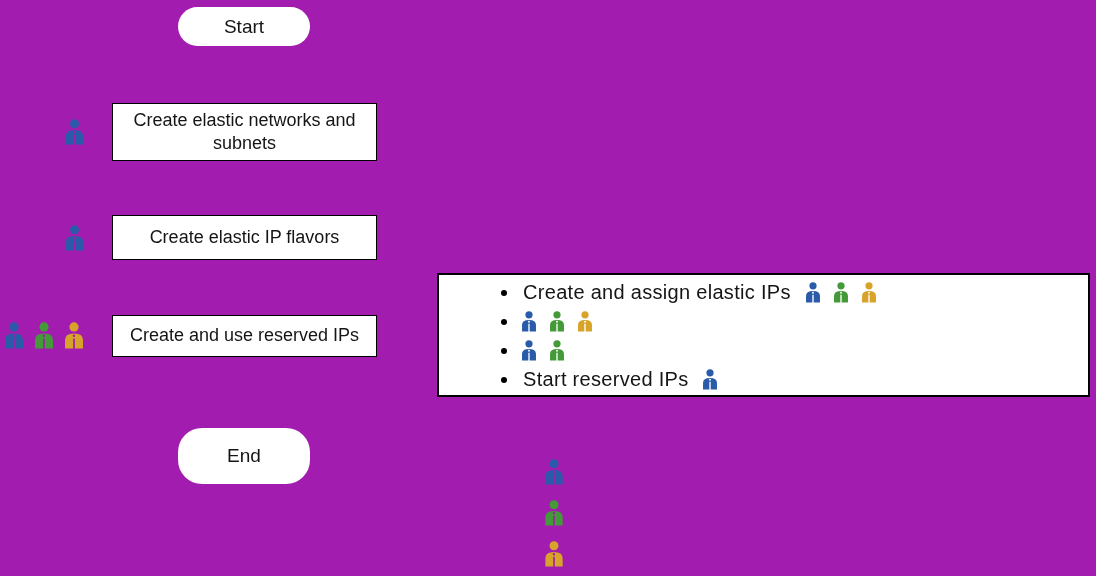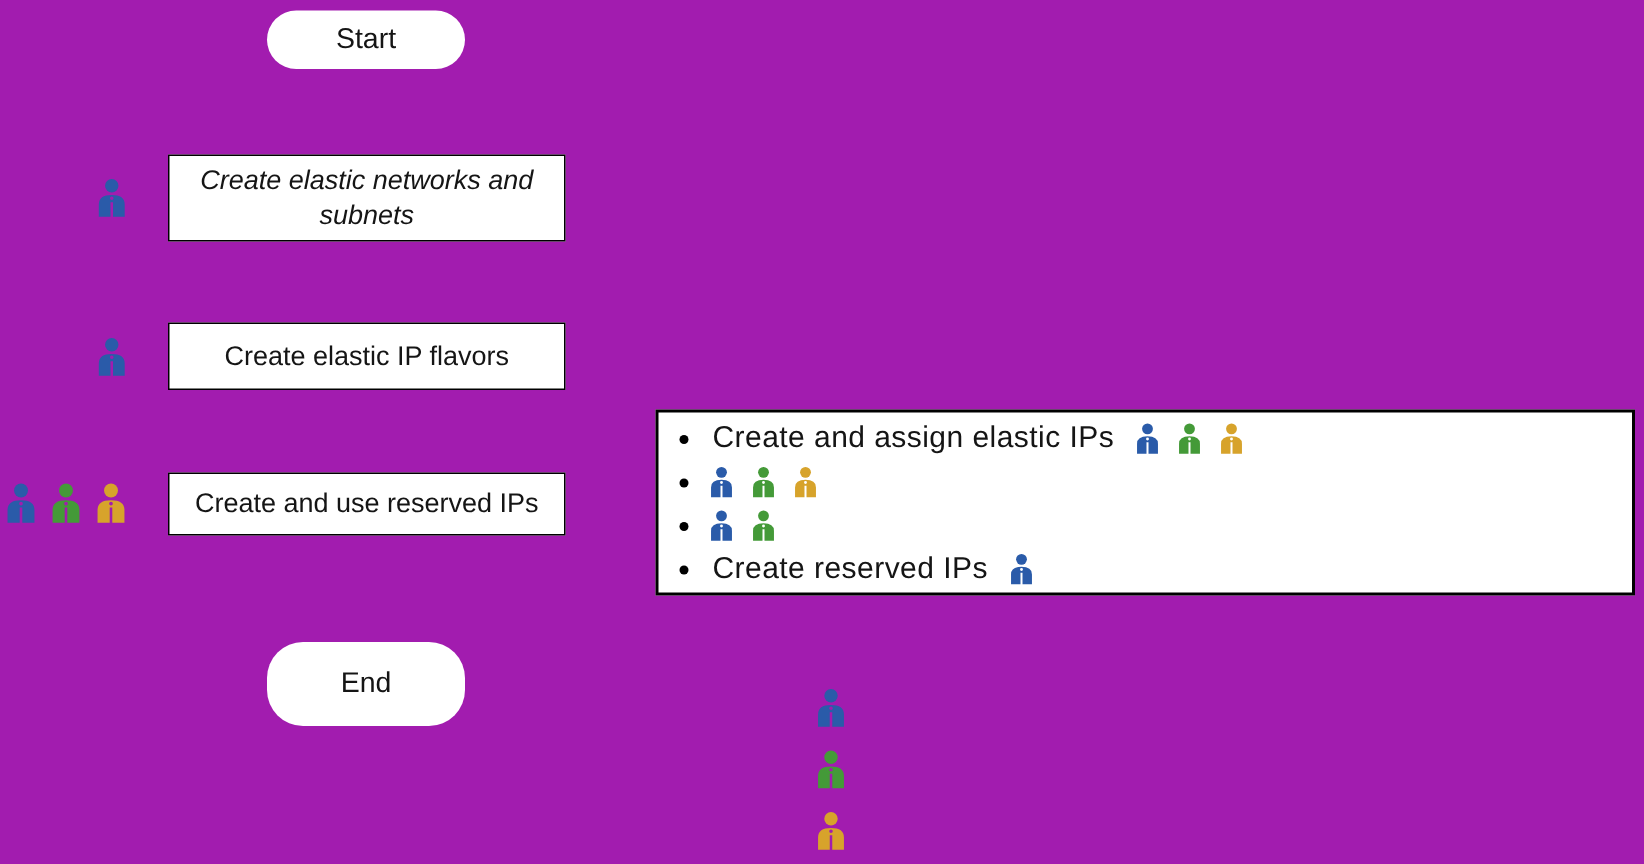--- a/index.html
+++ b/index.html
@@ -15,33 +15,33 @@
   .pill-start{left:178px;top:7px;width:132px;height:39px;}
   .pill-end{left:178px;top:428px;width:132px;height:56px;}
   .step-box{
     position:absolute;left:112px;width:265px;background:#fff;border:1px solid #000;
     box-sizing:border-box;display:flex;align-items:center;justify-content:center;
     text-align:center;font-size:18px;color:#151515;line-height:1.3;
   }
   .step-1{top:103px;height:58px;}
   .step-2{top:215px;height:45px;}
   .step-3{top:315px;height:42px;}
-  .step-1 .step-label{max-width:232px;font-style:italic;}
+  .step-1 .step-label{max-width:232px;}
   .role-cluster{
     position:absolute;left:0;width:92px;box-sizing:border-box;padding-right:7px;
     display:flex;justify-content:flex-end;align-items:center;gap:8px;
   }
   .cluster-1{top:103px;height:58px;}
   .cluster-2{top:215px;height:45px;}
   .cluster-3{top:311px;height:48px;}
   .callout{
     position:absolute;left:437px;top:273px;width:653px;height:124px;
     background:#fff;border:2px solid #000;box-sizing:border-box;padding-top:3px;
   }
-  .callout-row{display:flex;align-items:center;height:29px;}
+  .callout-row{display:flex;align-items:center;height:29px;padding-left:48px;}
   .bullet{width:6px;height:6px;border-radius:50%;background:#000;margin-left:14px;flex:none;}
   .callout-text{margin-left:16px;font-size:20px;color:#151515;letter-spacing:0.3px;white-space:nowrap;}
   .inline-roles{display:flex;align-items:center;gap:10px;margin-left:13px;}
   .legend{
     position:absolute;left:542px;top:459px;
     display:flex;flex-direction:column;align-items:flex-start;gap:15px;
   }
   .role-cluster svg,.inline-roles svg,.legend svg{display:block;flex:none;}
 </style>
 </head>
@@ -139,21 +139,21 @@
             <path fill-rule="evenodd" fill="#2a5ba9" d="M1.7 24.5 V16.6 Q1.7 10.6 10 10.6 Q18.3 10.6 18.3 16.6 V24.5 Z M8.85 12.7 a1.15 1.15 0 1 0 2.3 0 a1.15 1.15 0 1 0 -2.3 0 Z M9.2 15.2 h1.6 v9.3 h-1.6 Z"></path>
           </svg>
           <svg viewBox="0 0 20 25" width="18" height="21">
             <circle cx="10" cy="4.6" r="4.3" fill="#449a38"></circle>
             <path fill-rule="evenodd" fill="#449a38" d="M1.7 24.5 V16.6 Q1.7 10.6 10 10.6 Q18.3 10.6 18.3 16.6 V24.5 Z M8.85 12.7 a1.15 1.15 0 1 0 2.3 0 a1.15 1.15 0 1 0 -2.3 0 Z M9.2 15.2 h1.6 v9.3 h-1.6 Z"></path>
           </svg>
         </span>
     </div>
     <div class="callout-row">
       <span class="bullet"></span>
-      <span class="callout-text">Create reserved IPs</span>
+      <span class="callout-text">Start reserved IPs</span>
       <span class="inline-roles">
           <svg viewBox="0 0 20 25" width="18" height="21">
             <circle cx="10" cy="4.6" r="4.3" fill="#2a5ba9"></circle>
             <path fill-rule="evenodd" fill="#2a5ba9" d="M1.7 24.5 V16.6 Q1.7 10.6 10 10.6 Q18.3 10.6 18.3 16.6 V24.5 Z M8.85 12.7 a1.15 1.15 0 1 0 2.3 0 a1.15 1.15 0 1 0 -2.3 0 Z M9.2 15.2 h1.6 v9.3 h-1.6 Z"></path>
           </svg>
         </span>
     </div>
   </div>
 
   <div class="legend">

